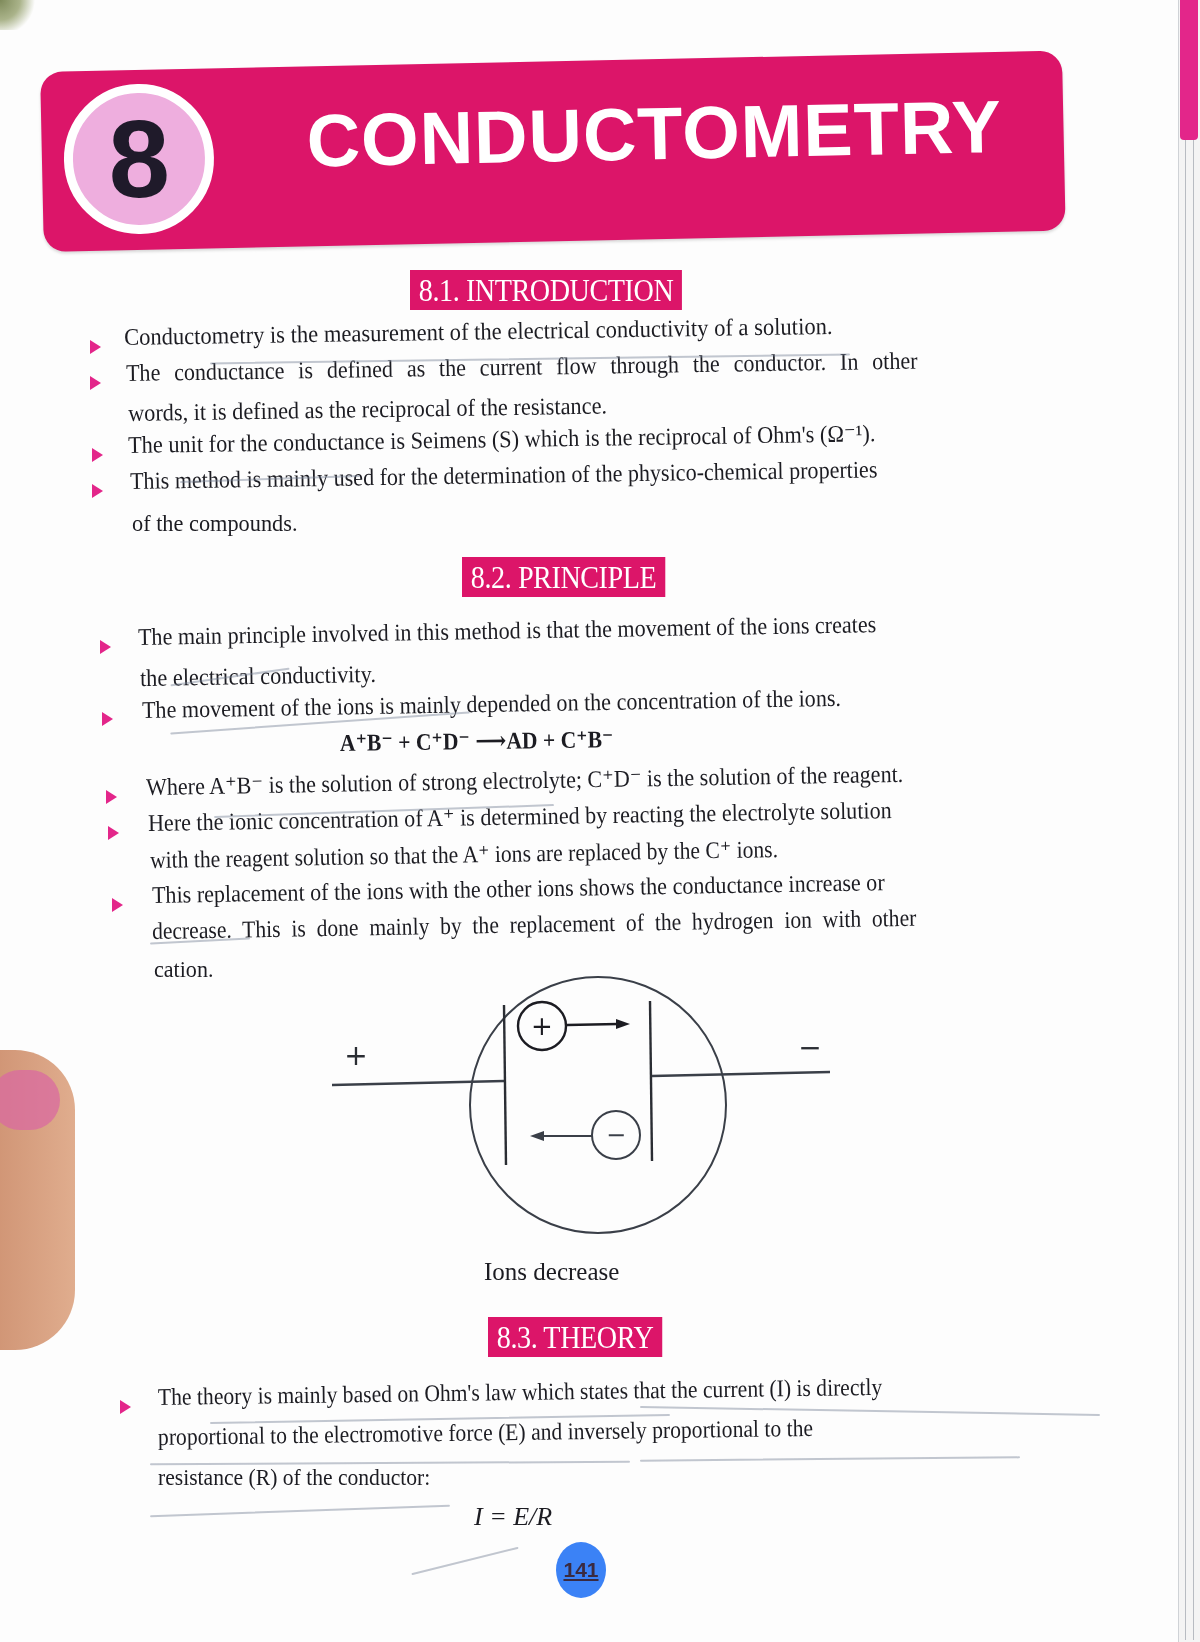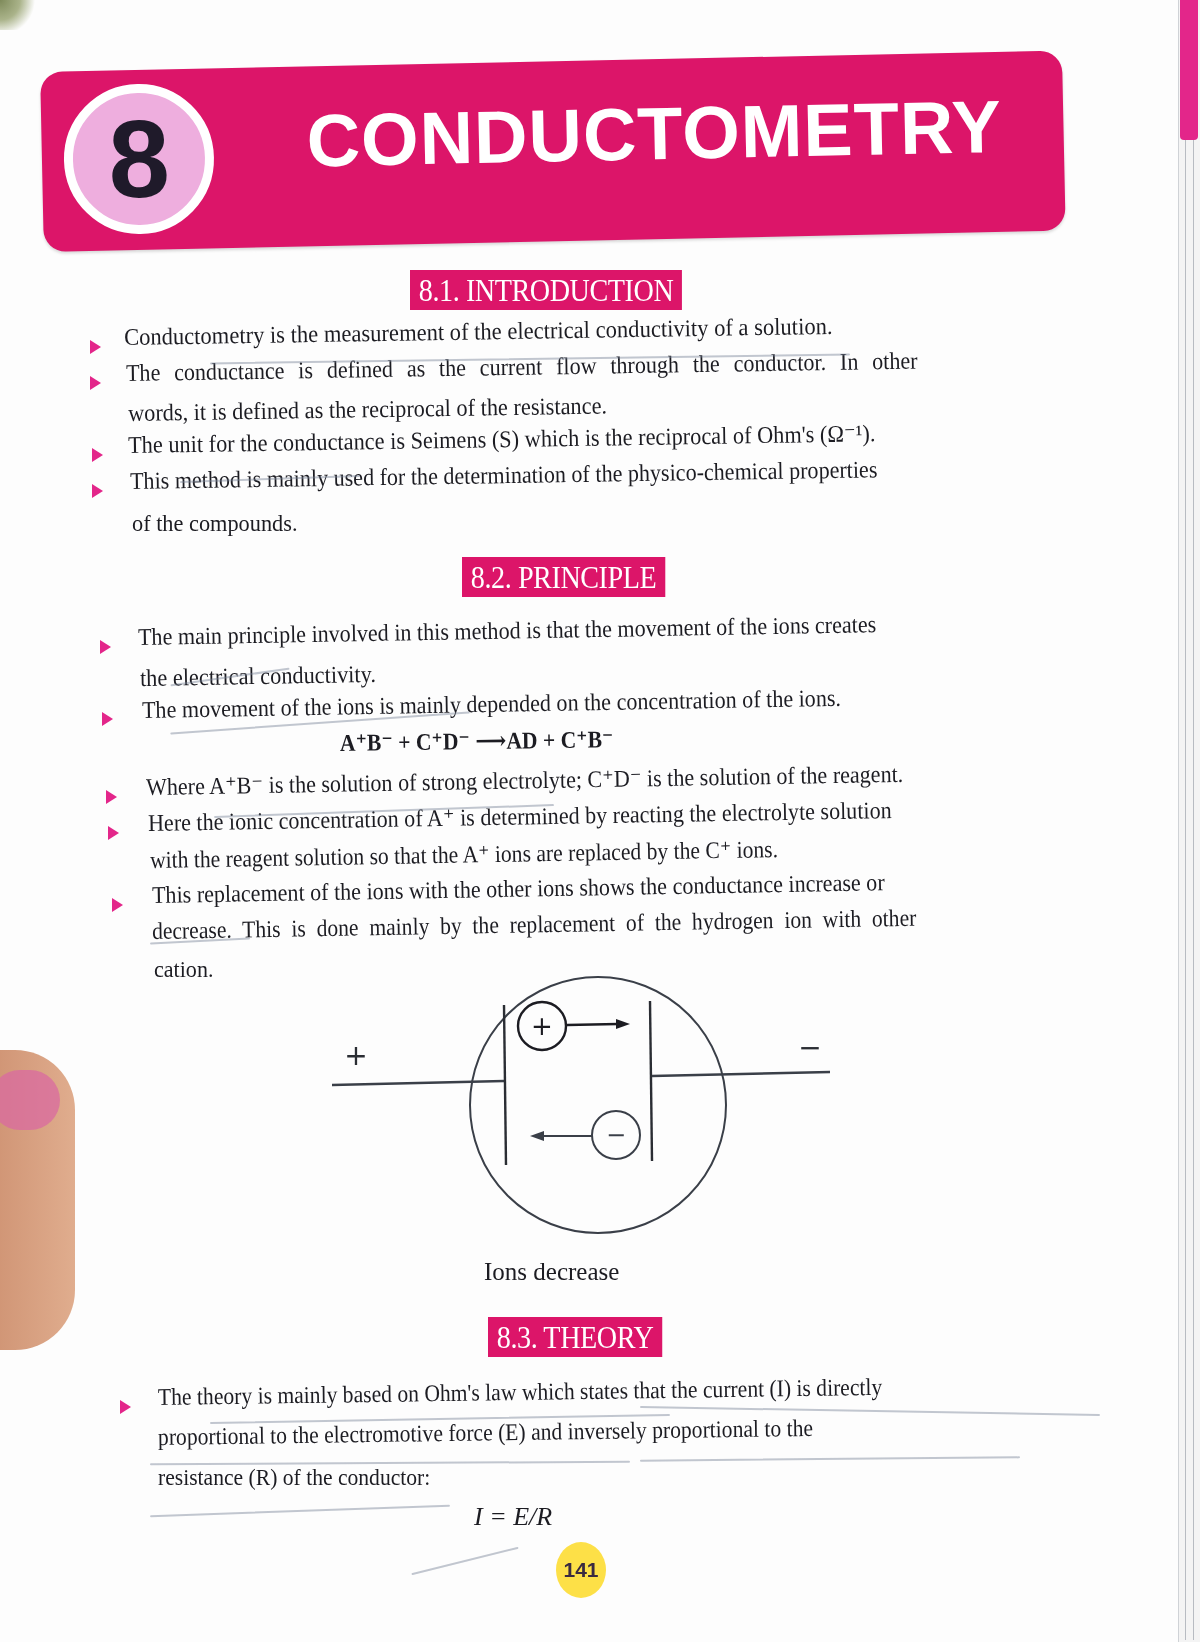--- a/index.html
+++ b/index.html
@@ -22,21 +22,21 @@
 
   .text-line { position: absolute; font-size: 24px; line-height: 30px; white-space: nowrap; color: #1c1c22; transform-origin: left center; }
   .bullet { position: absolute; width: 0; height: 0; border-top: 7px solid transparent; border-bottom: 7px solid transparent; border-left: 11px solid #e3268a; }
 
   .equation { position: absolute; font-size: 24px; font-weight: bold; white-space: nowrap; }
   .equation-ohm { font-style: italic; font-weight: normal; font-size: 26px; }
 
   .diagram { position: absolute; left: 320px; top: 975px; width: 520px; height: 290px; }
   .diagram-caption { position: absolute; left: 484px; top: 1258px; font-size: 25px; white-space: nowrap; }
 
-  .page-number { position: absolute; left: 556px; top: 1542px; width: 50px; height: 56px; border-radius: 50%; background: #fde047; display: flex; align-items: center; justify-content: center; font-family: "Liberation Sans", "DejaVu Sans", sans-serif; font-weight: bold; font-size: 21px; color: #3a2a40; }
+  .page-number { position: absolute; left: 556px; top: 1542px; width: 50px; height: 56px; border-radius: 50%; background: #3b82f6; display: flex; align-items: center; justify-content: center; font-family: "Liberation Sans", "DejaVu Sans", sans-serif; font-weight: bold; font-size: 21px; color: #3a2a40; text-decoration: underline; }
 
   .pencil { position: absolute; height: 2px; background: rgba(120,130,150,.45); border-radius: 2px; }
 </style>
 </head>
 <body>
 
 <div class="corner-shadow"></div>
 <div class="page-edge-right">
   <div class="page-edge-line" style="left:6px"></div>
   <div class="page-edge-line" style="left:14px"></div>

